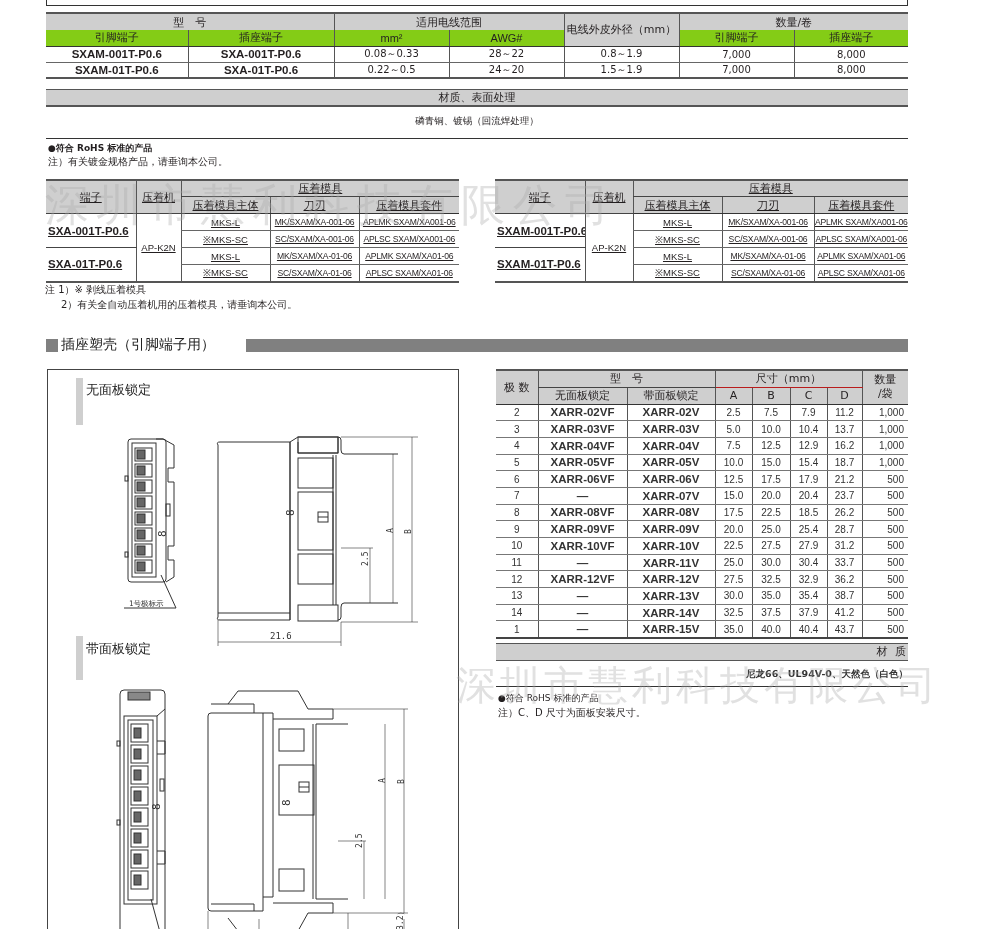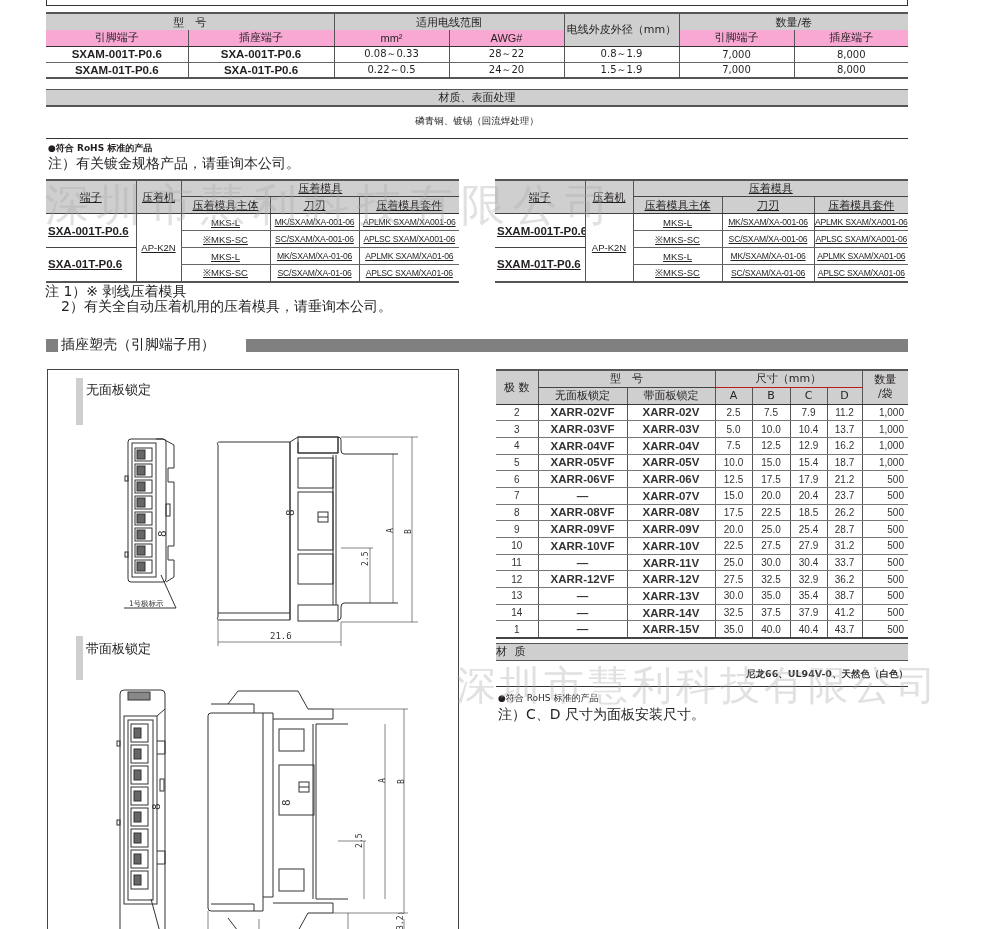--- a/index.html
+++ b/index.html
@@ -10,35 +10,35 @@
 
   
   .top-frame { left: 46px; top: -2px; width: 862px; height: 8px; border: 1px solid #333; border-top: none; }
 
   table { border-collapse: collapse; table-layout: fixed; }
   td, th { font-weight: normal; text-align: center; vertical-align: middle; overflow: hidden; white-space: nowrap; }
 
   
   .spec { left: 46px; top: 12px; width: 862px; font-size: 10px; }
   .spec tr.h1 td { background: #cfcfcf; height: 17px; font-size: 11px; border-top: 2px solid #555; }
-  .spec tr.h2 td { background: #f9a8d4; height: 16px; font-size: 11px; border-bottom: 1.5px solid #333; }
+  .spec tr.h2 td { background: #84cc16; height: 16px; font-size: 11px; border-bottom: 1.5px solid #333; }
   .spec tr.r td { height: 16px; border-bottom: 1px solid #666; }
   .spec tr.r.last td { border-bottom: 2px solid #555; }
   .spec td { border-left: 1px solid #555; }
   .spec td:first-child { border-left: none; }
   .spec .bold { font-family: "Liberation Sans", sans-serif; font-weight: bold; font-size: 11.5px; }
   .spec .sm { font-size: 8px; font-family: "Liberation Sans", sans-serif; }
 
   
   .mat-bar { left: 46px; top: 89px; width: 862px; height: 18px; background: #cfcfcf; border-top: 1.5px solid #555; border-bottom: 2px solid #555; font-size: 11px; text-align: center; line-height: 16px; }
   .mat-val { left: 46px; top: 115px; width: 862px; font-size: 9.5px; text-align: center; }
   .rule { height: 0; border-top: 1.2px solid #333; }
 
   .note-bold { font-size: 9px; font-weight: bold; }
-  .note { font-size: 14px; }
+  .note { font-size: 10px; }
 
   
   .crimp { font-size: 9.5px; text-decoration: underline; }
   .crimp td { border-left: 1px solid #555; }
   .crimp td.first { border-left: none; }
   .crimp tr.h1 td { background: #cfcfcf; height: 16px; font-size: 11px; border-top: 2px solid #555; }
   .crimp tr.h2 td { background: #cfcfcf; height: 17px; font-size: 11px; border-bottom: 1px solid #333; }
   .crimp td.hrow { background: #cfcfcf; font-size: 11px; }
   .crimp tr.r td { height: 17px; border-bottom: 1px solid #666; font-family: "Liberation Sans", sans-serif; }
   .crimp tr.r.last td { border-bottom: 2px solid #555; }
@@ -62,21 +62,21 @@
   .housing td { border-left: 1px solid #555; }
   .housing td.first { border-left: none; }
   .housing tr.h1 td { background: #cfcfcf; height: 17px; font-size: 11px; border-top: 2px solid #555; }
   .housing tr.h2 td { background: #cfcfcf; height: 17px; font-size: 11px; border-bottom: 1.5px solid #333; }
   .housing td.hrow { background: #cfcfcf; font-size: 11px; border-bottom: 1.5px solid #333; }
   .housing tr.r td { height: 16.7px; border-bottom: 1px solid #777; font-family: "Liberation Sans", sans-serif; color: #333; }
   .housing tr.r.last td { border-bottom: 2px solid #444; }
   .housing td.model { font-weight: bold; font-size: 11.5px; color: #111; }
   .housing td.n { font-size: 10px; }
 
-  .hmat-bar { left: 496px; top: 643px; width: 412px; height: 18px; background: #cfcfcf; border-top: 1.5px solid #555; border-bottom: 1.5px solid #555; font-size: 11px; text-align: left; line-height: 15px; letter-spacing: 2px; }
+  .hmat-bar { left: 496px; top: 643px; width: 412px; height: 18px; background: #cfcfcf; border-top: 1.5px solid #555; border-bottom: 1.5px solid #555; font-size: 11px; text-align: right; line-height: 15px; letter-spacing: 2px; }
   .hmat-val { left: 496px; top: 668px; width: 412px; font-size: 9.5px; text-align: right; color: #333; font-weight: bold; }
 
   
   .wm { font-family: "DejaVu Serif", serif; color: rgba(170,170,170,0.35); white-space: nowrap; pointer-events: none; }
 </style>
 </head>
 <body>
 
 <div class="abs top-frame"></div>
 

